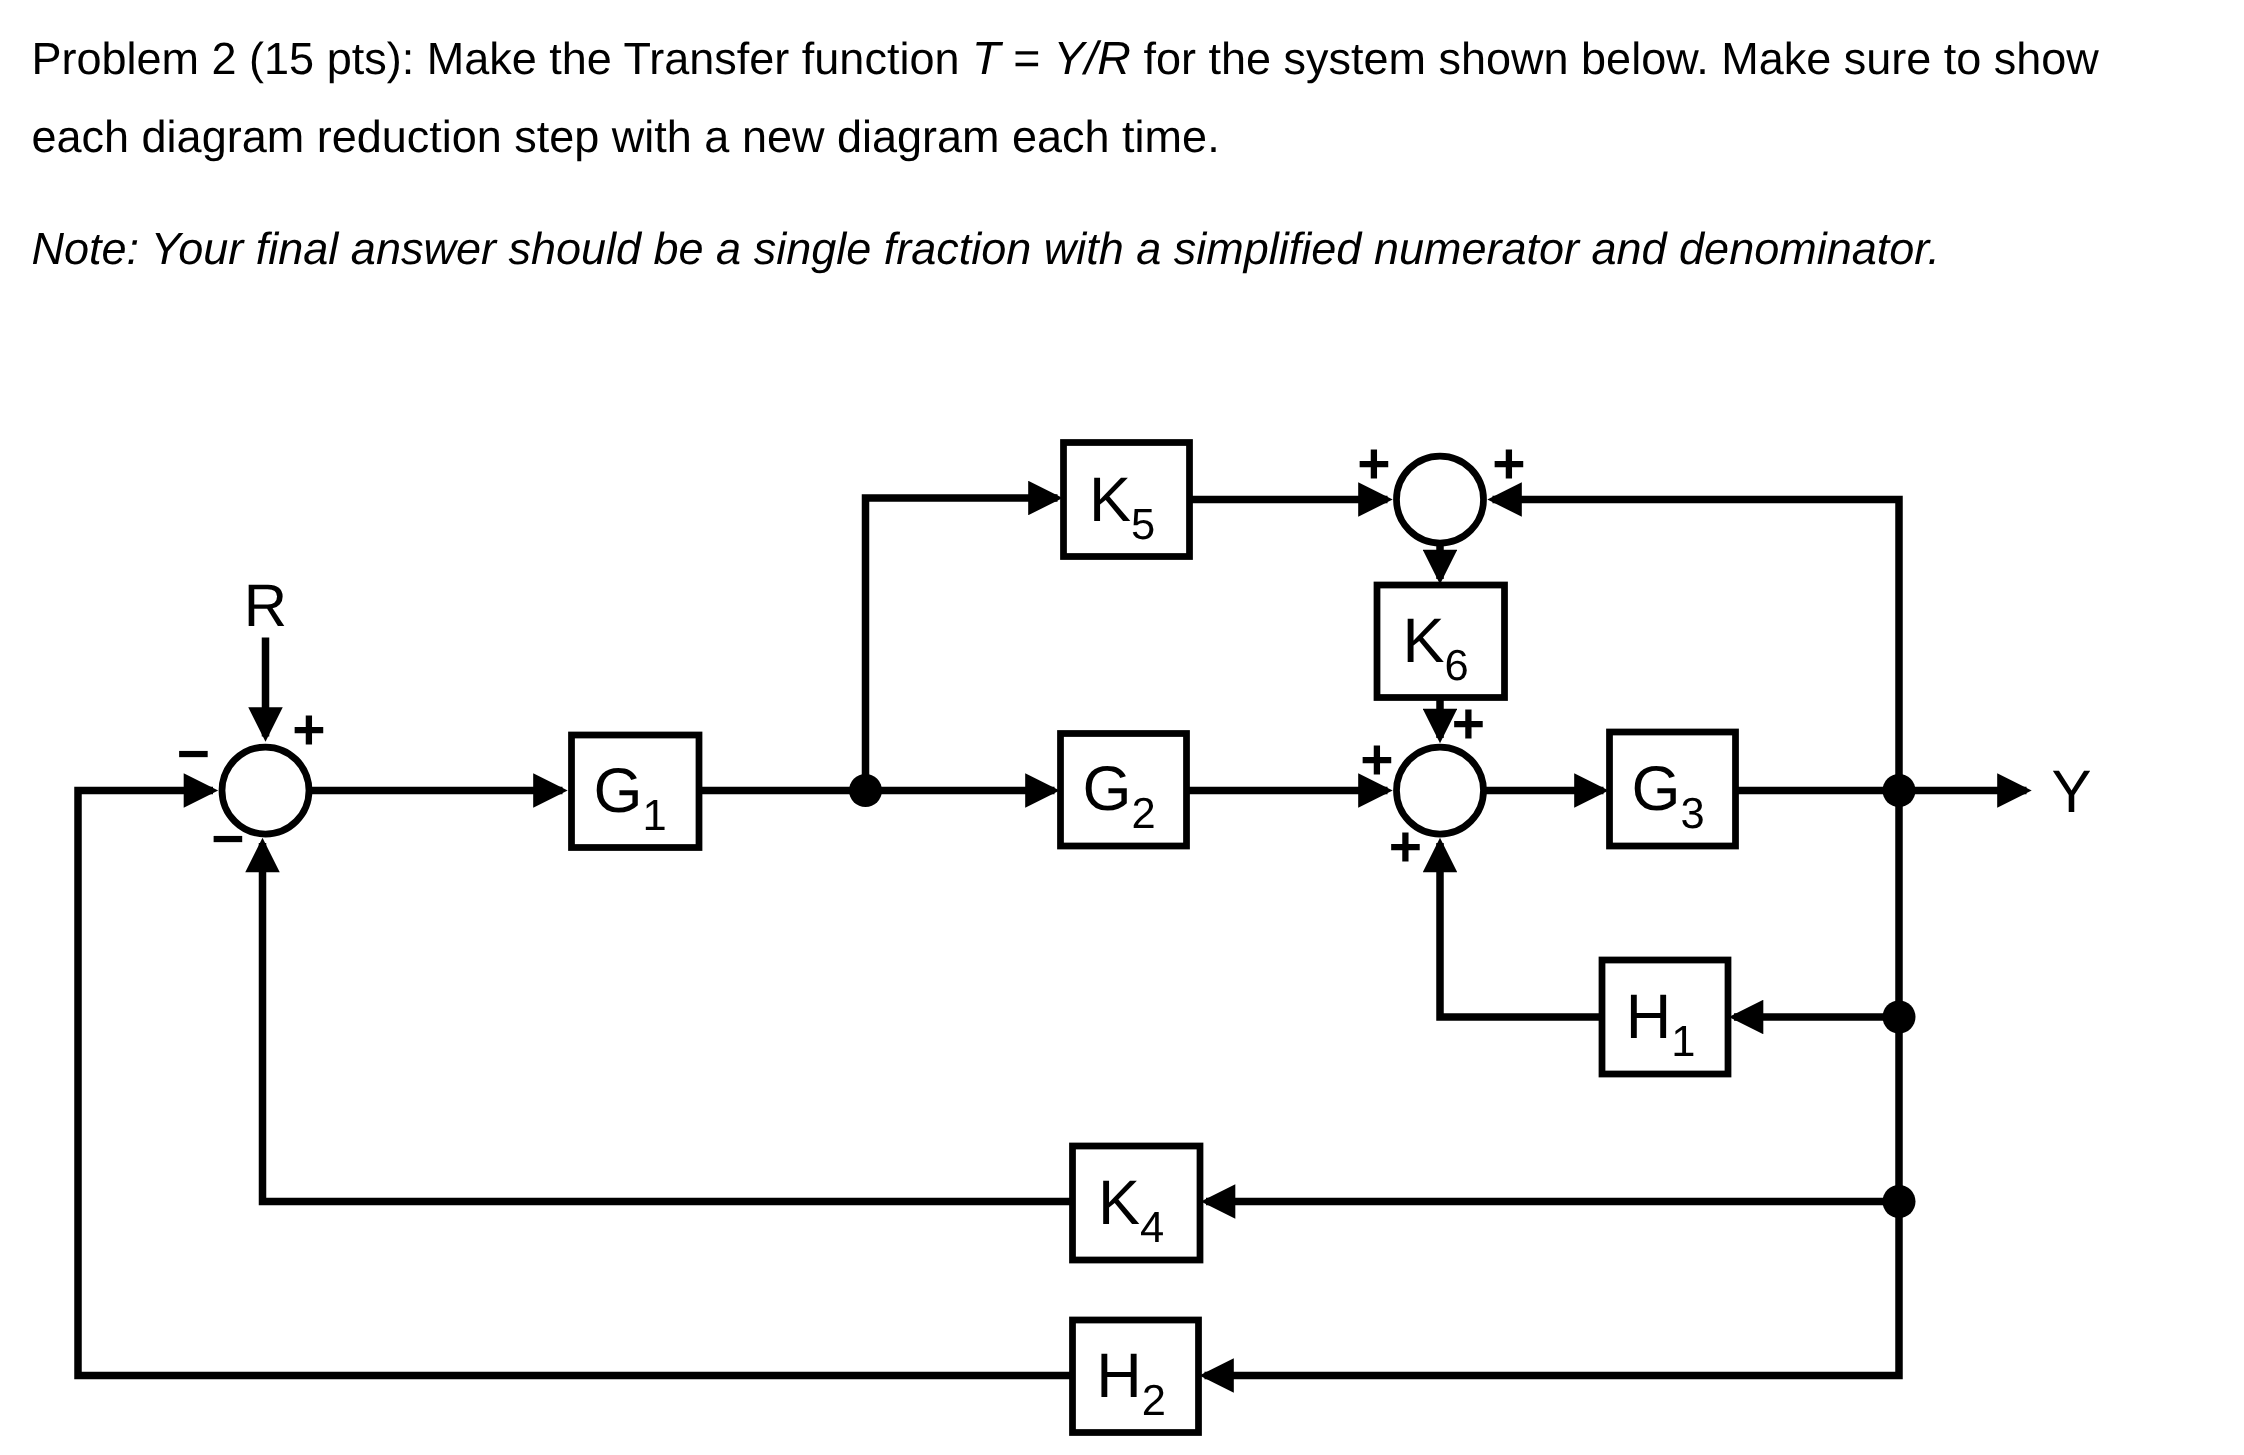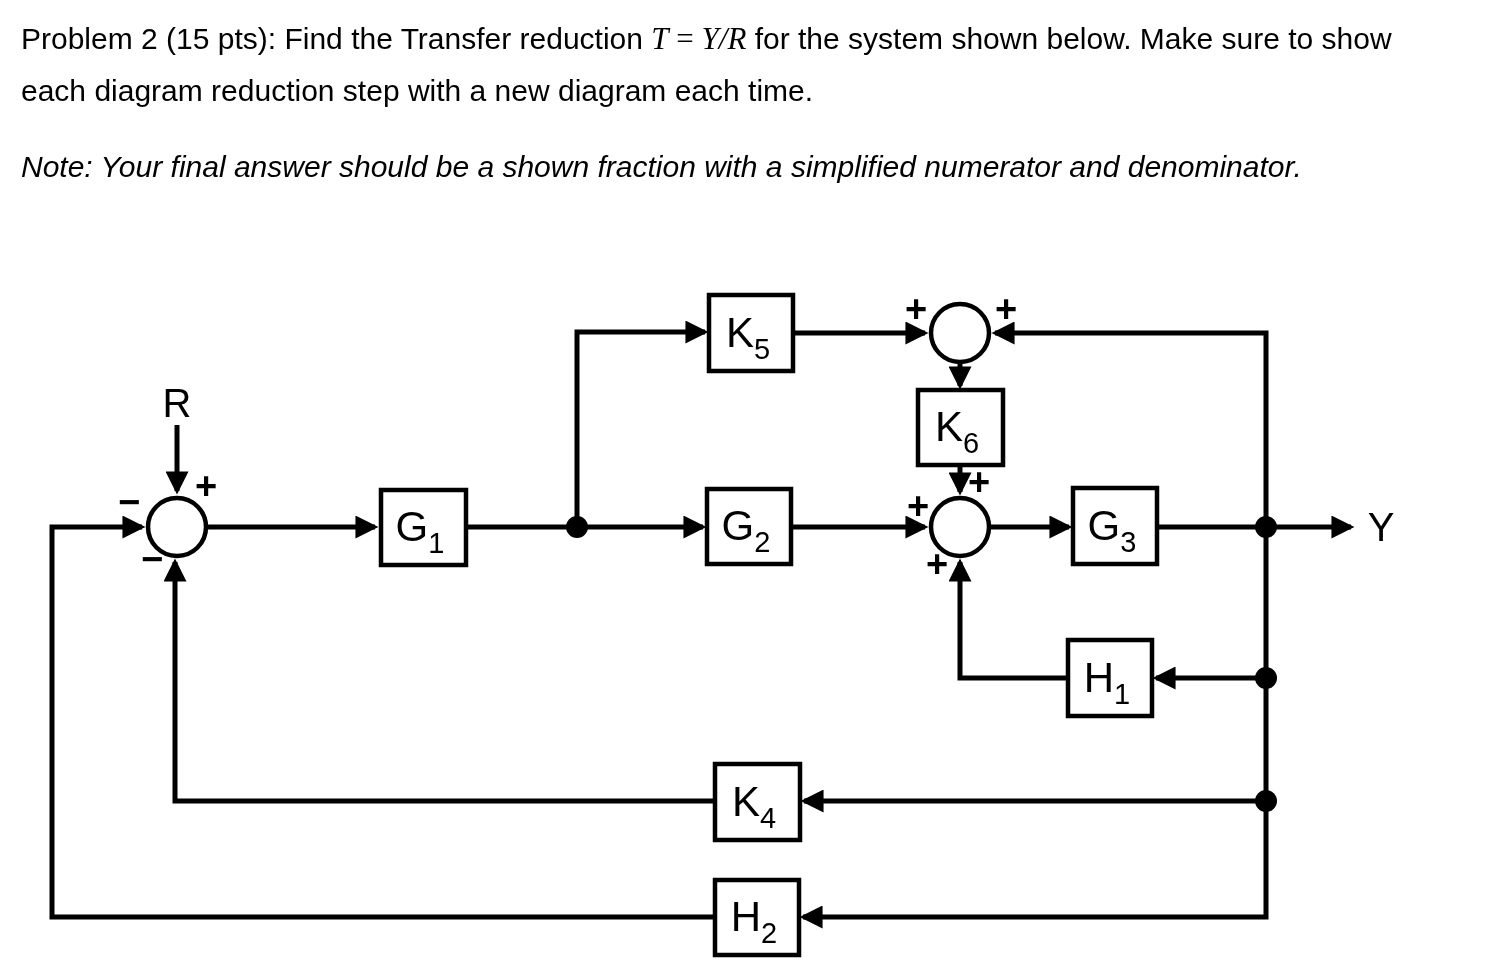--- a/index.html
+++ b/index.html
@@ -21,21 +21,21 @@
   .doc-text {
     position: absolute;
     left: 21px;
     top: 12px;
     width: 1420px;
     font-size: 30px;
     line-height: 1.72;
   }
   .problem-para { margin: 0; }
   .problem-label { font-weight: 400; }
-  .math { font-family: Liberation Serif, serif; font-size: 31px; }
+  .math { font-family: Liberation Sans, sans-serif; font-size: 31px; }
   .math-var { font-style: italic; }
   .note-para {
     margin: 24px 0 0 0;
     font-style: italic;
   }
   .diagram {
     position: absolute;
     left: 0;
     top: 270px;
     width: 1496px;
@@ -76,22 +76,22 @@
     font-weight: 600;
     fill: #000000;
   }
 </style>
 </head>
 <body>
 
 <div class="page">
 
   <div class="doc-text">
-    <p class="problem-para"><span class="problem-label">Problem 2 (15 pts):</span><span> Find the Transfer reduction </span><span class="math"><span class="math-var">T</span><span> = </span><span class="math-var">Y/R</span></span><span> for the system shown below. Make sure to show each diagram reduction step with a new diagram each time.</span></p>
-    <p class="note-para">Note: Your final answer should be a shown fraction with a simplified numerator and denominator.</p>
+    <p class="problem-para"><span class="problem-label">Problem 2 (15 pts):</span><span> Make the Transfer function </span><span class="math"><span class="math-var">T</span><span> = </span><span class="math-var">Y/R</span></span><span> for the system shown below. Make sure to show each diagram reduction step with a new diagram each time.</span></p>
+    <p class="note-para">Note: Your final answer should be a single fraction with a simplified numerator and denominator.</p>
   </div>
 
   <svg class="diagram" viewBox="0 0 1496 700" xmlns="http://www.w3.org/2000/svg">
     <defs>
       <marker id="arr" viewBox="0 0 10 10" refX="8.5" refY="5" markerWidth="5" markerHeight="4.6" orient="auto">
         <path d="M0,0 L10,5 L0,10 z"></path>
       </marker>
     </defs>
 
     <path class="wire" d="M177,155 L177,221" marker-end="url(#arr)"></path>

